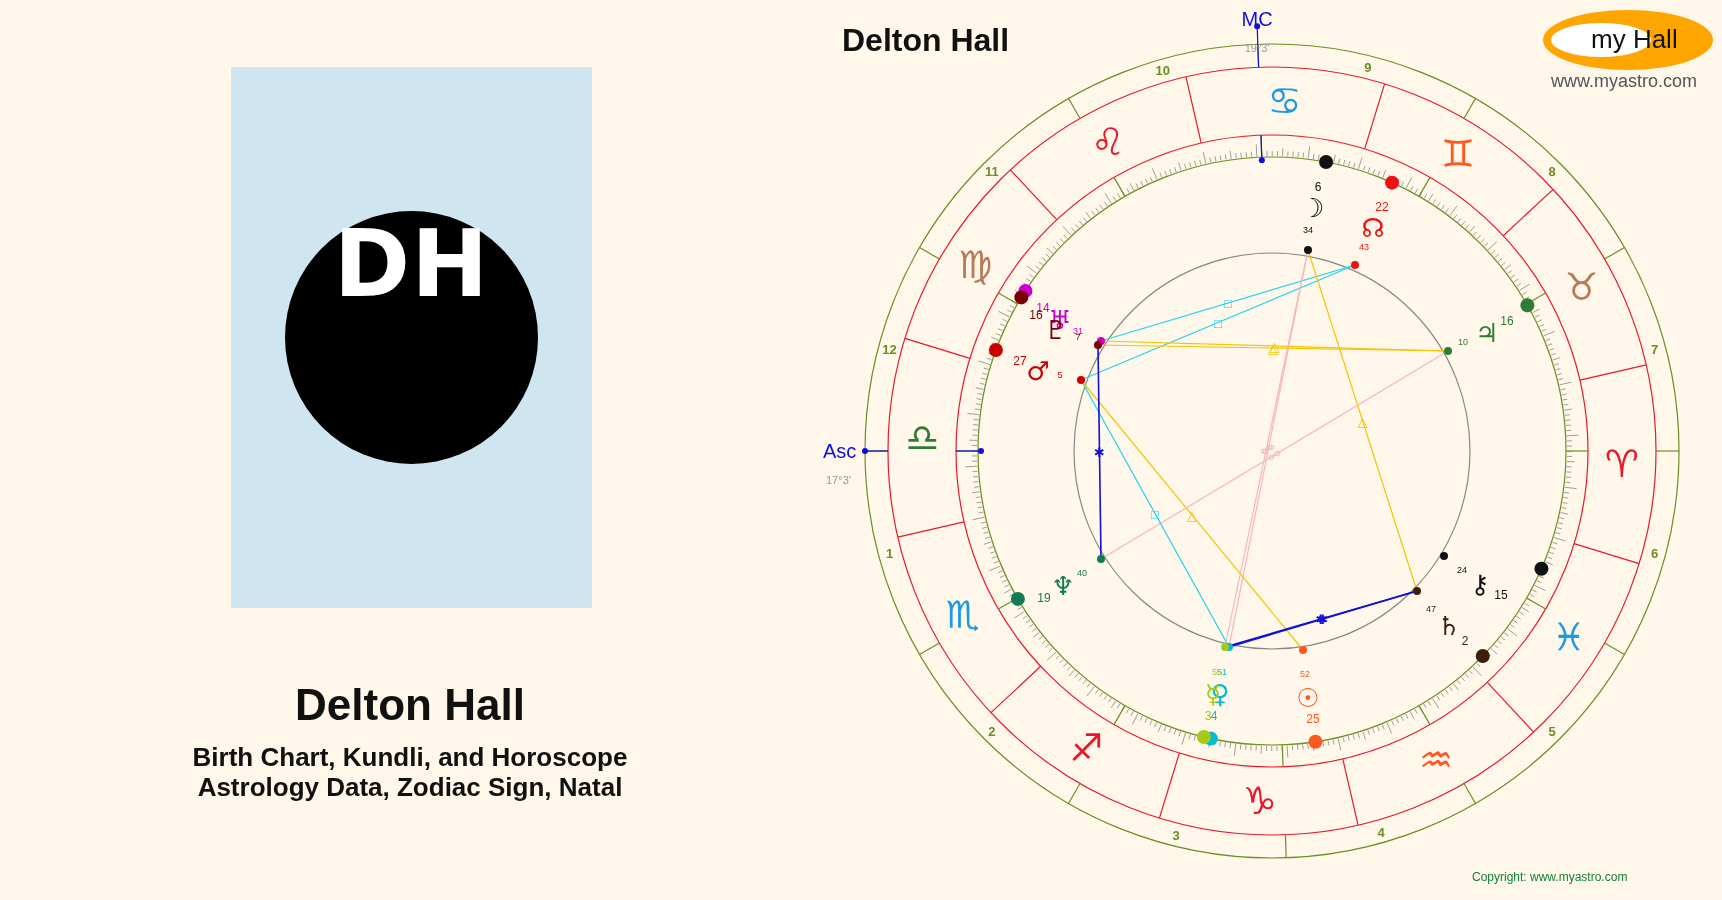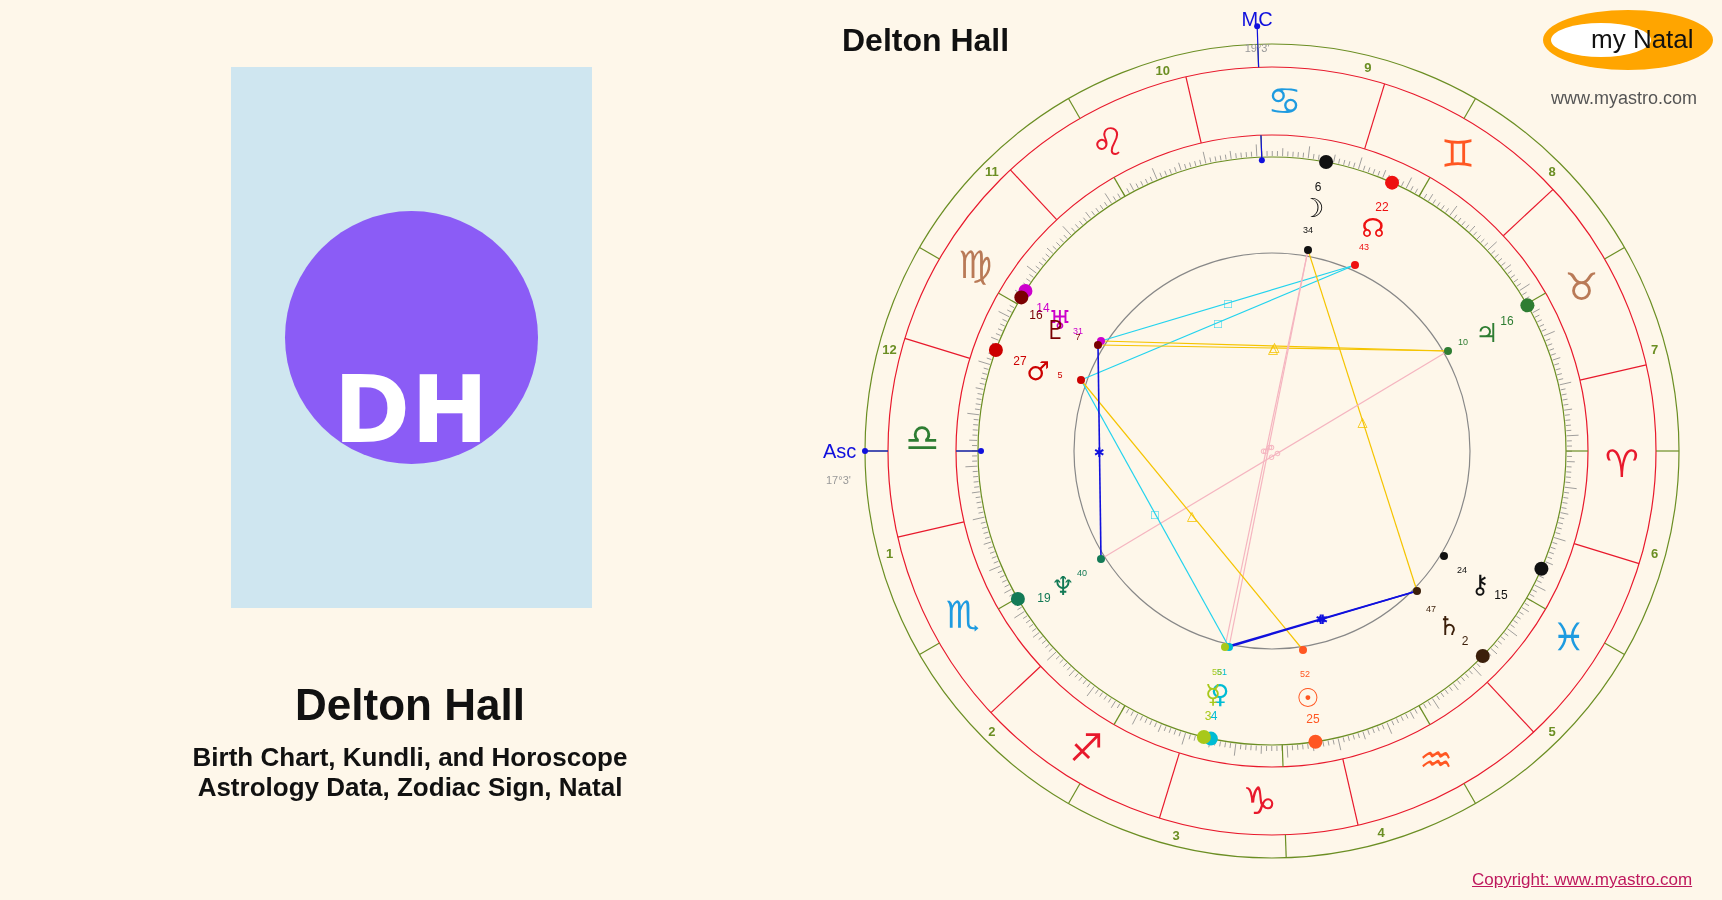--- a/index.html
+++ b/index.html
@@ -5,38 +5,38 @@
   html, body { margin:0; padding:0; }
   body {
     width:1722px; height:900px; background:#fef7ea; position:relative; overflow:hidden;
     font-family:"Liberation Sans", "DejaVu Sans", sans-serif;
   }
   .photo {
     position:absolute; left:231px; top:67px; width:361px; height:541px; background:#cfe6f0;
   }
   .avatar {
     position:absolute; left:54px; top:144px; width:253px; height:253px; border-radius:50%;
-    background:#8b5cf6; display:flex; align-items:flex-end; justify-content:center;
+    background:#000000; display:flex; align-items:flex-start; justify-content:center;
   }
   .avatar span { color:#fff; font-weight:bold; font-size:92px; letter-spacing:1px; font-family:"DejaVu Sans", sans-serif; }
   .name-big {
     position:absolute; left:0; width:820px; top:680px; text-align:center; font-size:44px; font-weight:bold; color:#111;
   }
   .subtitle {
     position:absolute; left:0; width:820px; top:742px; text-align:center; font-size:26px; font-weight:bold; color:#111; line-height:30px;
   }
   .chart-title {
     position:absolute; left:842px; top:22px; font-size:32px; font-weight:bold; color:#111;
   }
   .logo { position:absolute; left:1543px; top:10px; width:170px; height:60px; }
   .logo .oval { position:absolute; left:0; top:0; width:170px; height:60px; border-radius:50%; background:#ffa500; }
   .logo .oval-in { position:absolute; left:8px; top:13px; width:100px; height:34px; border-radius:50%; background:#fff; }
   .logo .txt { position:absolute; left:48px; top:14px; font-size:26px; color:#111; }
-  .logo-url { position:absolute; left:1551px; top:88px; font-size:18px; color:#555; }
-  .copyright { position:absolute; left:1472px; top:870px; font-size:17px; color:#be185d;text-decoration:underline; }
+  .logo-url { position:absolute; left:1551px; top:71px; font-size:18px; color:#555; }
+  .copyright { position:absolute; left:1472px; top:870px; font-size:12px; color:#15803d; }
   svg.chart { position:absolute; left:0; top:0; }
 </style>
 </head>
 <body>
 
 <div class="photo">
   <div class="avatar">
     <span>DH</span>
   </div>
 </div>
@@ -570,16 +570,16 @@
     <text x="1056" y="339" text-anchor="middle" font-size="26" fill="#7a0000" font-family="DejaVu Sans, sans-serif">♇</text>
     <text x="1036" y="319" text-anchor="middle" font-size="12" fill="#7a0000">16</text>
     <text x="1078" y="340" text-anchor="middle" font-size="9" fill="#7a0000">7</text>
   </svg>
 
 <div class="chart-title">Delton Hall</div>
 
 <div class="logo">
   <div class="oval"></div>
   <div class="oval-in"></div>
-  <div class="txt">my Natal</div>
+  <div class="txt">my Hall</div>
 </div>
 <div class="logo-url">www.myastro.com</div>
 <div class="copyright">Copyright: www.myastro.com</div>
 
 </body></html>

